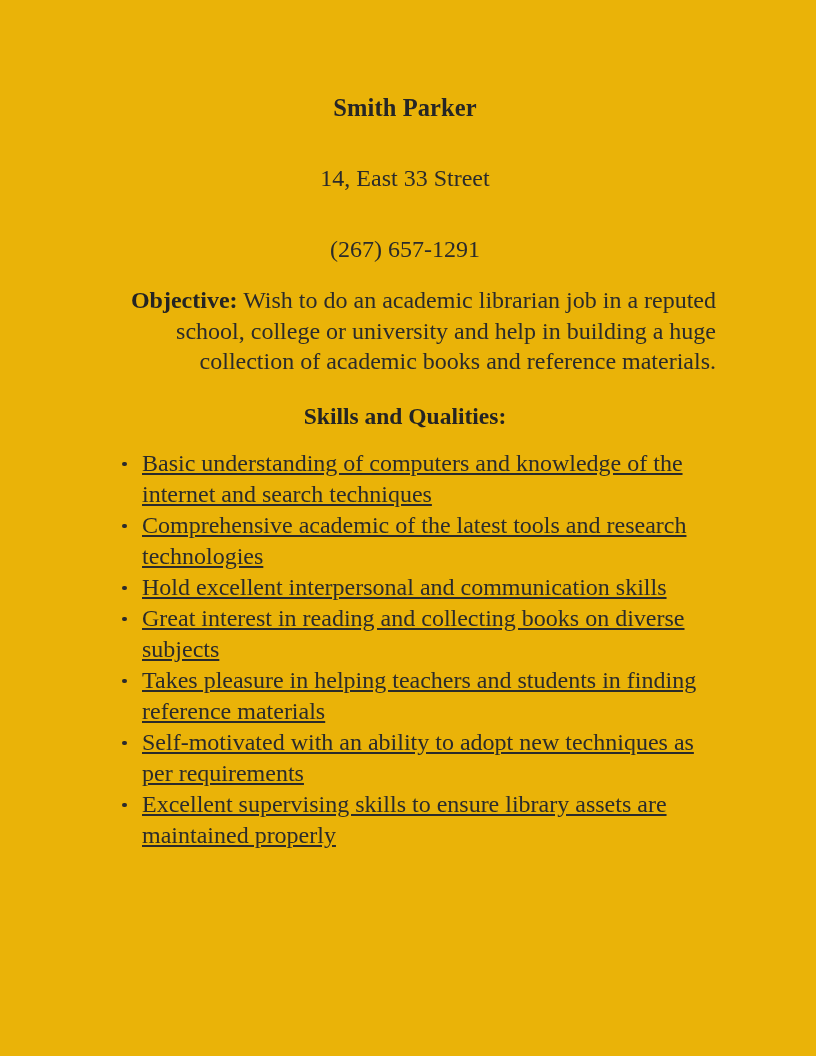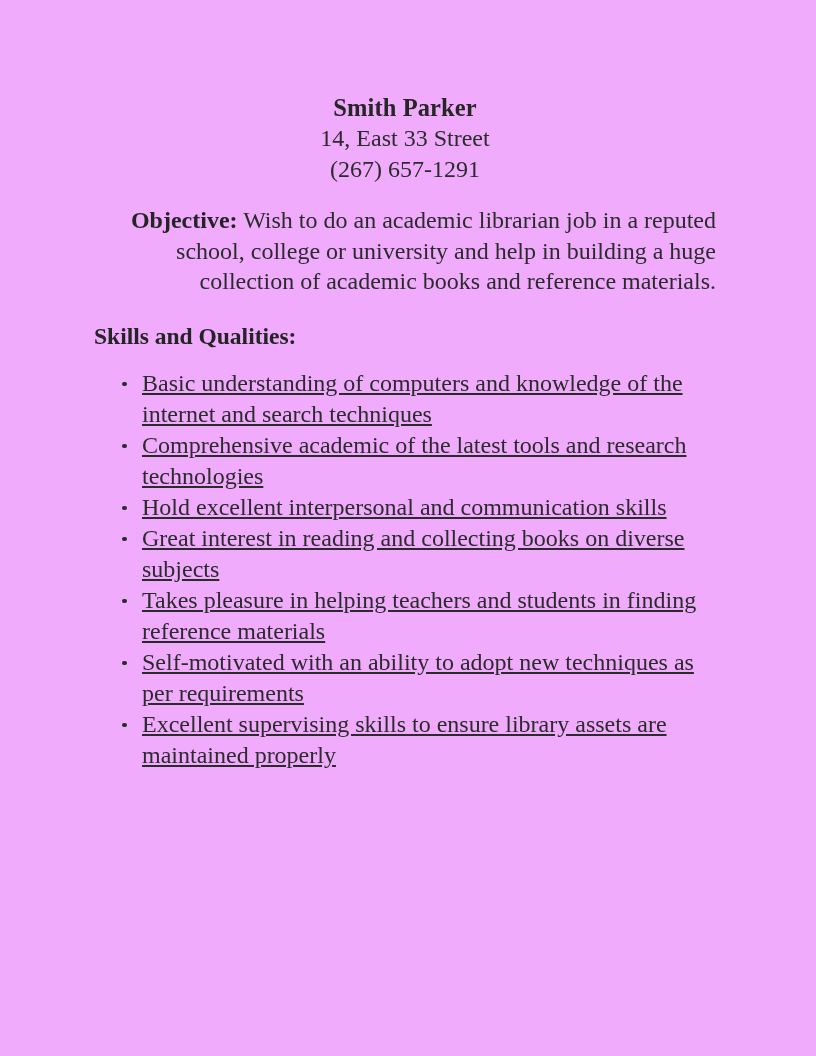--- a/index.html
+++ b/index.html
@@ -5,21 +5,21 @@
 <style>
   html, body {
     margin: 0;
     padding: 0;
     background: #ffffff;
   }
   .page {
     position: relative;
     width: 816px;
     height: 1056px;
-    background: #f0abfc;
+    background: #eab308;
     font-family: "Liberation Serif", "DejaVu Serif", serif;
     color: #2b2b2b;
     overflow: hidden;
     box-sizing: border-box;
   }
   .content {
     position: absolute;
     left: 94px;
     top: 0;
     width: 622px;
@@ -35,20 +35,21 @@
     font-weight: bold;
     line-height: 31px;
     letter-spacing: 0.1px;
     color: #262626;
   }
   .contact-line {
     font-size: 24px;
     font-weight: normal;
     line-height: 31px;
     color: #2b2b2b;
+    margin-top: 40px;
   }
 
   
   .objective {
     margin-top: 20px;
     font-size: 24px;
     line-height: 30.5px;
     text-align: right;
     color: #2b2b2b;
   }
@@ -57,20 +58,21 @@
     color: #242424;
   }
 
   
   .section-heading {
     margin-top: 24px;
     font-size: 23.5px;
     font-weight: bold;
     line-height: 30px;
     color: #242424;
+    text-align: center;
   }
 
   
   ul.skills-list {
     margin: 17px 0 0 0;
     padding: 0;
     list-style: none;
     text-decoration: underline;
   }
   ul.skills-list li {

